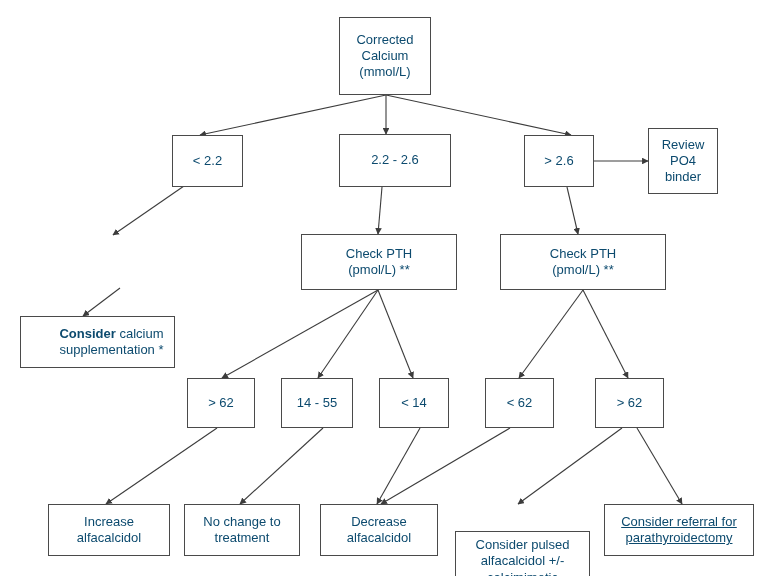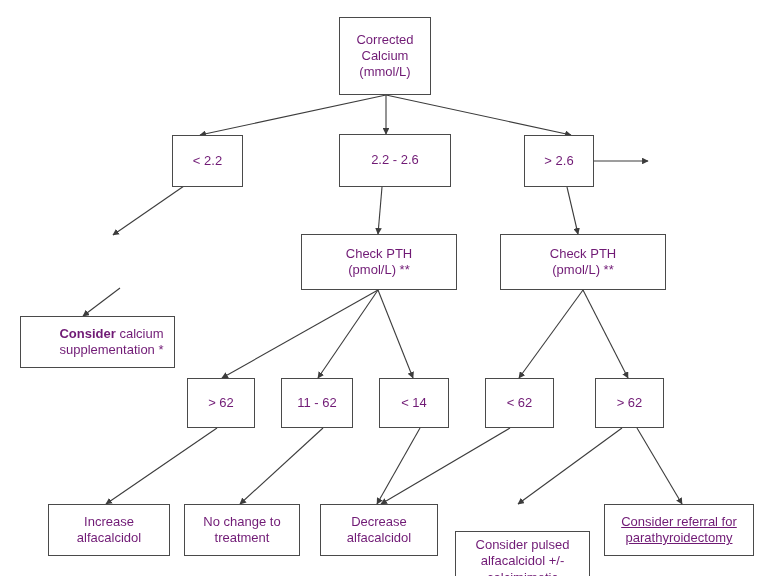--- a/index.html
+++ b/index.html
@@ -31,21 +31,21 @@
     position: absolute;
     box-sizing: border-box;
     border: 1px solid #4a4a4a;
     background: #ffffff;
     display: flex;
     align-items: center;
     justify-content: center;
     text-align: center;
     line-height: 1.25;
     font-size: 13px;
-    color: #701a75;
+    color: #0c4a6e;
     padding: 2px 4px;
     z-index: 2;
   }
   .node .lbl {
     display: block;
     white-space: pre-line;
   }
   .node.bolded .lbl { font-weight: normal; }
   .node .strong { font-weight: bold; }
 </style>
@@ -103,20 +103,25 @@
   </div>
 
   <div class="node" style="left:339px; top:134px; width:112px; height:53px;">
     <span class="lbl">2.2 - 2.6</span>
   </div>
 
   <div class="node" style="left:524px; top:135px; width:70px; height:52px;">
     <span class="lbl">&gt; 2.6</span>
   </div>
 
+  <div class="node" style="left:648px; top:128px; width:70px; height:66px;">
+    <span class="lbl">Review
+PO4
+binder</span>
+  </div>
 
 
   <div class="node bolded" style="left:20px; top:316px; width:155px; height:52px;padding-left:32px;">
     <span class="lbl"><span class="strong">Consider</span><span> calcium
 supplementation *</span></span>
   </div>
 
   <div class="node" style="left:301px; top:234px; width:156px; height:56px;">
     <span class="lbl">Check PTH
 (pmol/L) **</span>
@@ -125,21 +130,21 @@
   <div class="node" style="left:500px; top:234px; width:166px; height:56px;">
     <span class="lbl">Check PTH
 (pmol/L) **</span>
   </div>
 
   <div class="node" style="left:187px; top:378px; width:68px; height:50px;">
     <span class="lbl">&gt; 62</span>
   </div>
 
   <div class="node" style="left:281px; top:378px; width:72px; height:50px;">
-    <span class="lbl">11 - 62</span>
+    <span class="lbl">14 - 55</span>
   </div>
 
   <div class="node" style="left:379px; top:378px; width:70px; height:50px;">
     <span class="lbl">&lt; 14</span>
   </div>
 
   <div class="node" style="left:485px; top:378px; width:69px; height:50px;">
     <span class="lbl">&lt; 62</span>
   </div>
 

